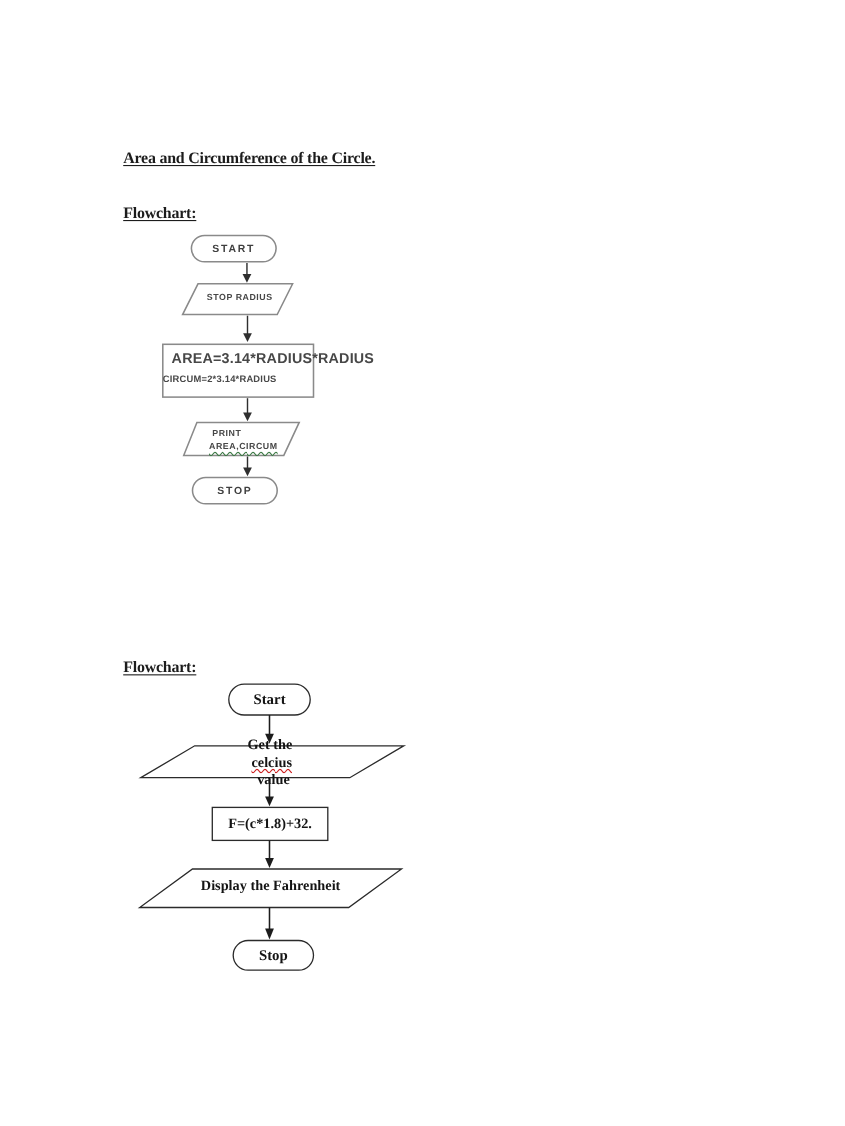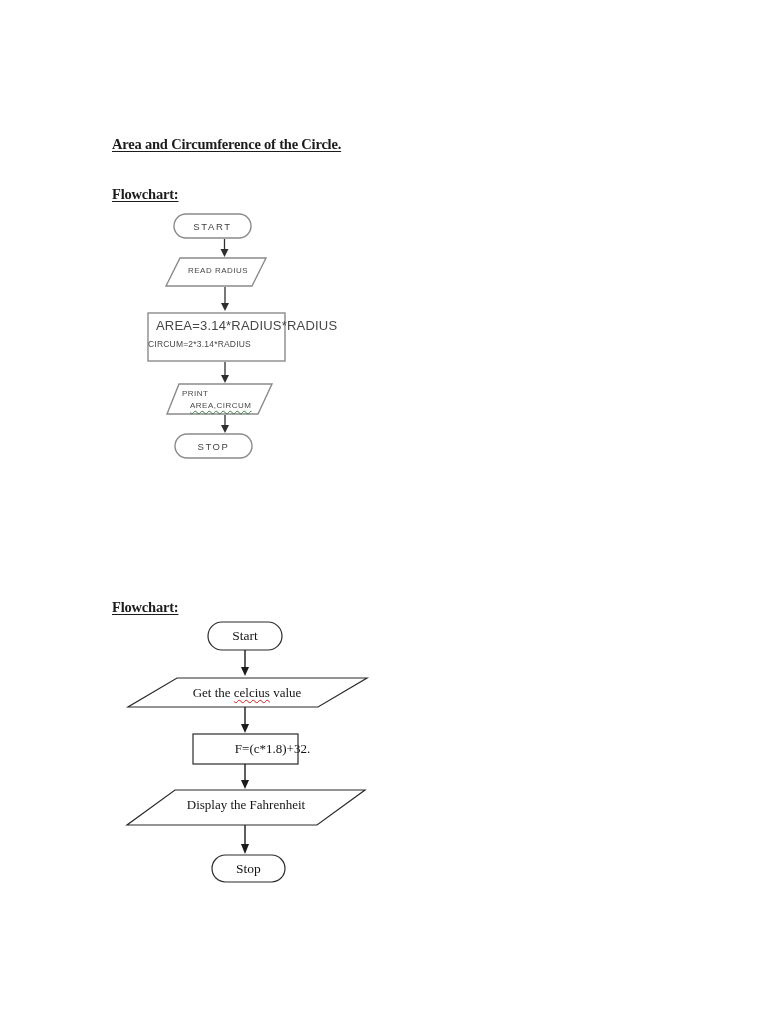--- a/index.html
+++ b/index.html
@@ -23,53 +23,53 @@
     text-decoration-thickness:1.3px;
     text-underline-offset:2px;
     white-space:pre;
   }
   #title1   { top:100px; }
   #sub1     { top:150px; }
   #title2   { top:530px; }
   #sub2     { top:563px; }
 
   
-  .chart { position:absolute; }
+  .chart { position:absolute;font-weight:bold; }
   #chart1 { left:140px; top:172px; width:160px; height:256px; }
   #chart2 { left:110px; top:580px; width:270px; height:272px; }
   .chart svg { position:absolute; left:0; top:0; }
 
   
   .c1-label {
     position:absolute;
     font-family:"Liberation Sans", sans-serif;
     color:#474747;
     white-space:pre;
   }
   .c1-terminator { display:flex; align-items:center; justify-content:center;
                    font-size:9.5px; letter-spacing:1.6px; color:#3f3f3f; }
   #c1-start { left:34px; top:6px;  width:77px; height:24px; }
   #c1-read  { left:48px; top:58px; font-size:8px; letter-spacing:0.5px; }
   #c1-proc1 { left:16px; top:110px; font-size:13px; letter-spacing:0.2px; }
   #c1-proc2 { left:8px; top:131px; font-size:8.5px; letter-spacing:0.2px; }
-  #c1-print1{ left:42px; top:181px; font-size:8px; letter-spacing:0.5px; }
+  #c1-print1{ left:53px; top:181px; font-size:8px; letter-spacing:0.5px; }
   #c1-print2{ left:50px; top:193px; font-size:8px; letter-spacing:0.5px;text-align:right; }
   #c1-stop  { left:35px; top:226px; width:77px; height:24px; }
 
   
   .c2-label {
     position:absolute;
     font-size:13px;
     color:#141414;
     display:flex; align-items:center; justify-content:center;
     white-space:pre;
   }
   #c2-start  { left:98px;  top:6px;   width:74px;  height:28px; font-size:13.5px; }
-  #c2-input  { left:17px;  top:62px;  width:240px; height:29px; }
-  #c2-proc   { left:83px;  top:118px; width:105px; height:30px;padding-left:27px; }
+  #c2-input  { left:17px;  top:62px;  width:240px; height:29px;flex-direction:column; }
+  #c2-proc   { left:83px;  top:118px; width:105px; height:30px; }
   #c2-output { left:16px;  top:174px; width:240px; height:29px; }
   #c2-stop   { left:102px; top:239px; width:73px;  height:27px; font-size:13.5px; }
 
   
   .squiggle-red {
     text-decoration:underline wavy #cc1f1f 1px;
     text-underline-offset:2px;
   }
   .squiggle-green {
     text-decoration:underline wavy #3c7a45 1px;
@@ -98,21 +98,21 @@
         <polygon points="80.5,41 88.5,41 84.5,49" stroke="none"></polygon>
         <line x1="85" y1="79" x2="85" y2="96"></line>
         <polygon points="81,95 89,95 85,103" stroke="none"></polygon>
         <line x1="85" y1="154" x2="85" y2="168"></line>
         <polygon points="81,167 89,167 85,175" stroke="none"></polygon>
         <line x1="85" y1="207" x2="85" y2="218"></line>
         <polygon points="81,217 89,217 85,225" stroke="none"></polygon>
       </g>
     </svg>
     <div class="c1-label c1-terminator" id="c1-start">START</div>
-    <div class="c1-label" id="c1-read">READ RADIUS</div>
+    <div class="c1-label" id="c1-read">STOP RADIUS</div>
     <div class="c1-label" id="c1-proc1">AREA=3.14*RADIUS*RADIUS</div>
     <div class="c1-label" id="c1-proc2">CIRCUM=2*3.14*RADIUS</div>
     <div class="c1-label" id="c1-print1">PRINT</div>
     <div class="c1-label" id="c1-print2"><span class="squiggle-green">AREA,CIRCUM</span></div>
     <div class="c1-label c1-terminator" id="c1-stop">STOP</div>
   </div>
 
   <div class="heading" id="sub2">Flowchart:</div>
 
   <div class="chart" id="chart2">

